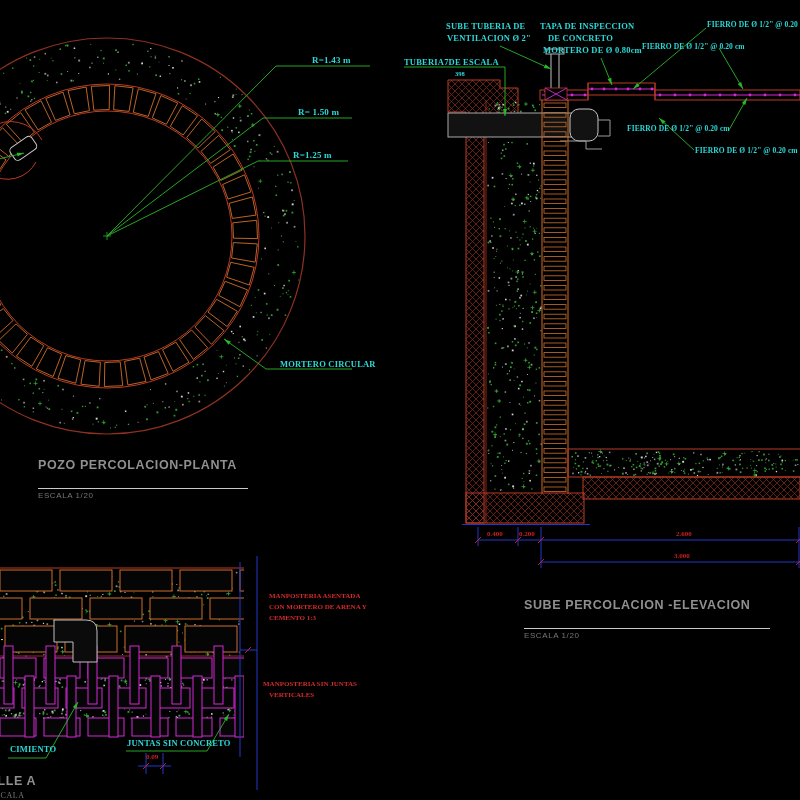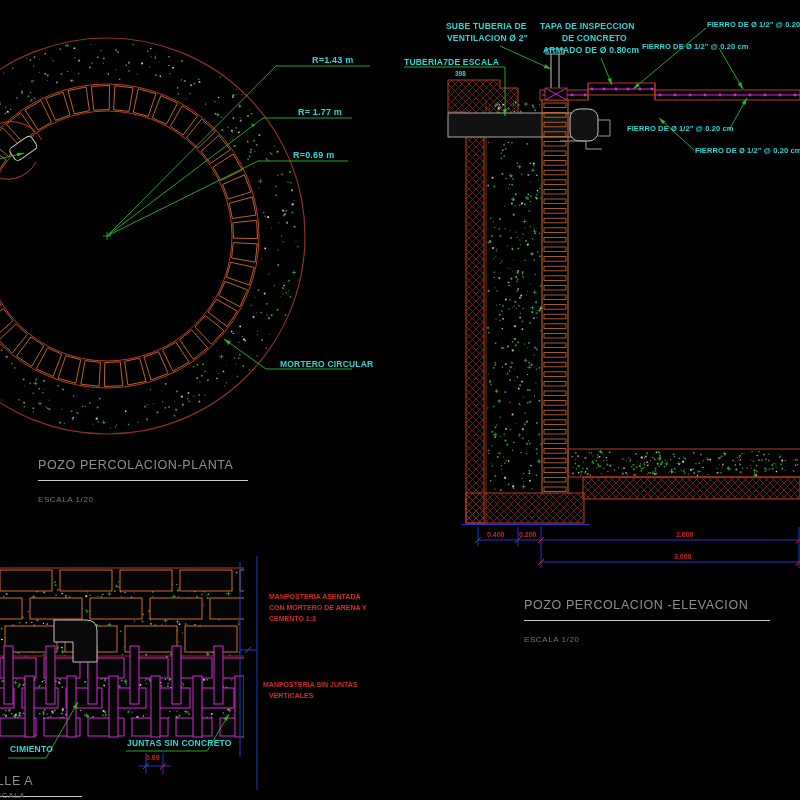--- a/index.html
+++ b/index.html
@@ -1,29 +1,29 @@
 <!DOCTYPE html>
 <html><head>
 <meta charset="utf-8">
 <style>
   html,body{margin:0;padding:0;background:#000;}
   #page{position:relative;width:800px;height:800px;background:#000;overflow:hidden;font-family:"Liberation Sans",sans-serif;}
   #cad{position:absolute;left:0;top:0;}
-  .lbl{position:absolute;white-space:nowrap;line-height:1.1;}
+  .lbl{position:absolute;white-space:nowrap;line-height:1.1;font-family:Liberation Serif, serif;}
   .cy{color:#2bd8d8;font-weight:700;}
   .rd{color:#d42a2a;font-weight:700;}
   .dim{color:#cc2020;font-weight:700;}
   .s9{font-size:9px;letter-spacing:.2px;}
   .s85{font-size:8.5px;letter-spacing:.2px;}
   .s75{font-size:7.5px;letter-spacing:.1px;}
   .s7{font-size:7px;}
   .s65{font-size:6.5px;}
   .tblock{position:absolute;}
-  .vtitle{display:block;color:#8f8f8f;font-size:12.5px;font-weight:400;letter-spacing:.6px;border-bottom:1.5px solid #c9c9c9;padding-bottom:8px;white-space:nowrap;}
-  .vscale{display:block;color:#767676;font-size:8px;letter-spacing:.6px;margin-top:14px;white-space:nowrap;}
+  .vtitle{display:block;color:#8f8f8f;font-size:12.5px;font-weight:700;letter-spacing:.6px;border-bottom:1.5px solid #c9c9c9;padding-bottom:16px;white-space:nowrap;}
+  .vscale{display:block;color:#767676;font-size:8px;letter-spacing:.6px;margin-top:2px;white-space:nowrap;}
 </style>
 </head>
 <body>
 <div id="page">
 
 <svg id="cad" width="800" height="800">
       <defs>
         <pattern id="xh" width="7" height="7" patternUnits="userSpaceOnUse">
           <path d="M0 7L7 0M0 0L7 7" stroke="#8a2e1c" stroke-width="0.7" fill="none"></path>
         </pattern>
@@ -2081,45 +2081,45 @@
         <line x1="8" y1="758" x2="46" y2="758" stroke="#28b828" stroke-width="0.9"></line>
         <line x1="46" y1="758" x2="78" y2="702" stroke="#28b828" stroke-width="0.9"></line>
         <polygon points="78,702 72.79054114725325,707.0854241181576 76.26351371575107,709.0699798715848" fill="#28b828"></polygon>
         <line x1="126" y1="751" x2="207" y2="751" stroke="#28b828" stroke-width="0.9"></line>
         <line x1="207" y1="751" x2="229" y2="714" stroke="#28b828" stroke-width="0.9"></line>
         <polygon points="229,714 223.70340047381862,718.9946004303903 227.14154402590125,721.0389020018989" fill="#28b828"></polygon>
       </g>
     </svg>
 
 <div class="lbl cy s9" style="left:312px;top:56px">R=1.43 m</div>
-<div class="lbl cy s9" style="left:298px;top:108px">R= 1.77 m</div>
-<div class="lbl cy s9" style="left:293px;top:151px">R=0.69 m</div>
+<div class="lbl cy s9" style="left:298px;top:108px">R= 1.50 m</div>
+<div class="lbl cy s9" style="left:293px;top:151px">R=1.25 m</div>
 <div class="lbl cy s85" style="left:280px;top:360px">MORTERO CIRCULAR</div>
 <div class="tblock" style="left:38px;top:458px">
   <span class="vtitle" style="min-width:210px">POZO PERCOLACION-PLANTA</span>
   <span class="vscale">ESCALA 1/20</span>
 </div>
 
 <div class="lbl cy s85" style="left:446px;top:22px">SUBE TUBERIA DE</div>
 <div class="lbl cy s85" style="left:447px;top:34px">VENTILACION Ø 2"</div>
 <div class="lbl cy s85" style="left:540px;top:22px">TAPA DE INSPECCION</div>
-<div class="lbl cy s85" style="left:562px;top:34px">DE CONCRETO</div>
-<div class="lbl cy s85" style="left:543px;top:46px">ARMADO DE Ø 0.80cm</div>
+<div class="lbl cy s85" style="left:548px;top:34px">DE CONCRETO</div>
+<div class="lbl cy s85" style="left:543px;top:46px">MORTERO DE Ø 0.80cm</div>
 <div class="lbl cy s85" style="left:404px;top:58px">TUBERIA7DE ESCALA</div>
 <div class="lbl cy s65" style="left:455px;top:70px">398</div>
 <div class="lbl cy s75" style="left:707px;top:21px">FIERRO DE Ø 1/2" @ 0.20 cm</div>
 <div class="lbl cy s75" style="left:642px;top:43px">FIERRO DE Ø 1/2" @ 0.20 cm</div>
 <div class="lbl cy s75" style="left:627px;top:125px">FIERRO DE Ø 1/2" @ 0.20 cm</div>
 <div class="lbl cy s75" style="left:695px;top:147px">FIERRO DE Ø 1/2" @ 0.20 cm</div>
 <div class="lbl dim s7" style="left:487px;top:531px">0.400</div>
 <div class="lbl dim s7" style="left:519px;top:531px">0.200</div>
 <div class="lbl dim s7" style="left:676px;top:531px">2.600</div>
 <div class="lbl dim s7" style="left:674px;top:553px">3.000</div>
 <div class="tblock" style="left:524px;top:598px">
-  <span class="vtitle" style="min-width:246px">POZO PERCOLACION -ELEVACION</span>
+  <span class="vtitle" style="min-width:246px">SUBE PERCOLACION -ELEVACION</span>
   <span class="vscale">ESCALA 1/20</span>
 </div>
 
 <div class="lbl rd s7" style="left:269px;top:593px">MANPOSTERIA ASENTADA</div>
 <div class="lbl rd s7" style="left:269px;top:604px">CON MORTERO DE ARENA Y</div>
 <div class="lbl rd s7" style="left:269px;top:615px">CEMENTO 1:3</div>
 <div class="lbl rd s7" style="left:263px;top:681px">MANPOSTERIA SIN JUNTAS</div>
 <div class="lbl rd s7" style="left:269px;top:692px">VERTICALES</div>
 <div class="lbl cy s85" style="left:10px;top:745px">CIMIENTO</div>
 <div class="lbl cy s85" style="left:127px;top:739px">JUNTAS SIN CONCRETO</div>

